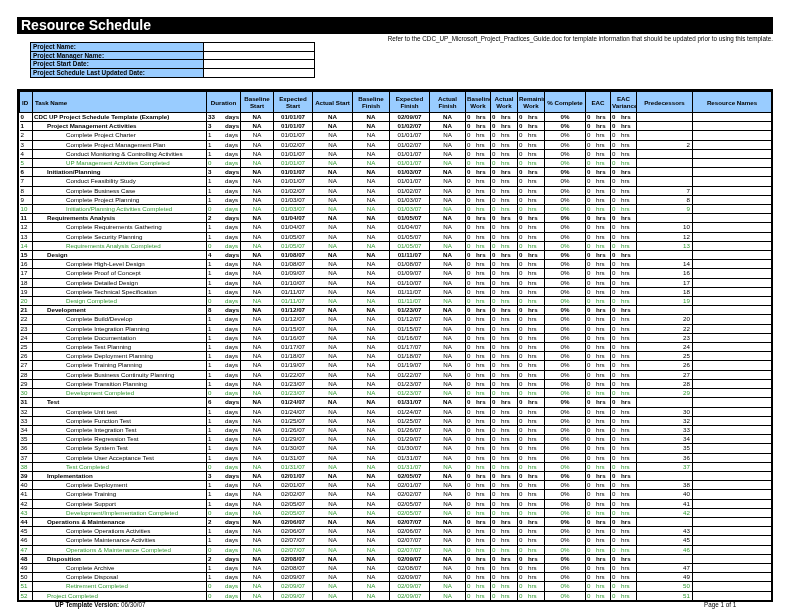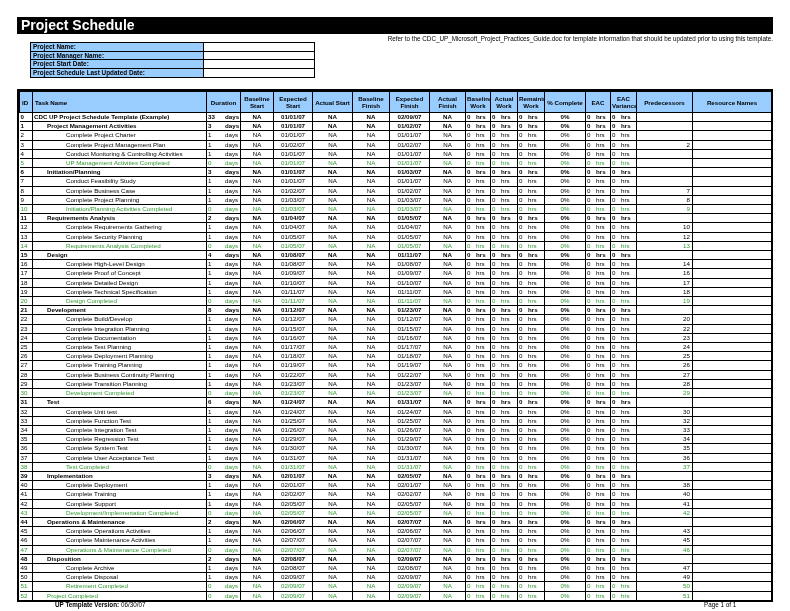--- a/index.html
+++ b/index.html
@@ -25,21 +25,21 @@
   .indent2 { padding-left:33px !important; }
   .num { display:inline-block; width:9px; text-align:left; }
   .unit { display:inline-block; }
   .footer-version { position:absolute; left:55px; top:601px; font-size:6.3px; font-weight:bold; }
   .footer-version span { font-weight:normal; }
   .footer-page { position:absolute; left:704px; top:601px; font-size:6.3px; }
 </style>
 </head>
 <body>
 
-<div class="title-bar">Project Schedule</div>
+<div class="title-bar">Resource Schedule</div>
 <div class="refer-note">Refer to the CDC_UP_Microsoft_Project_Practices_Guide.doc for template information that should be updated prior to using this template.</div>
 
 <div class="info-box">
   <div class="info-row">
     <div class="info-label">Project Name:</div>
     <div class="info-value"></div>
   </div>
   <div class="info-row">
     <div class="info-label">Project Manager Name:</div>
     <div class="info-value"></div>

